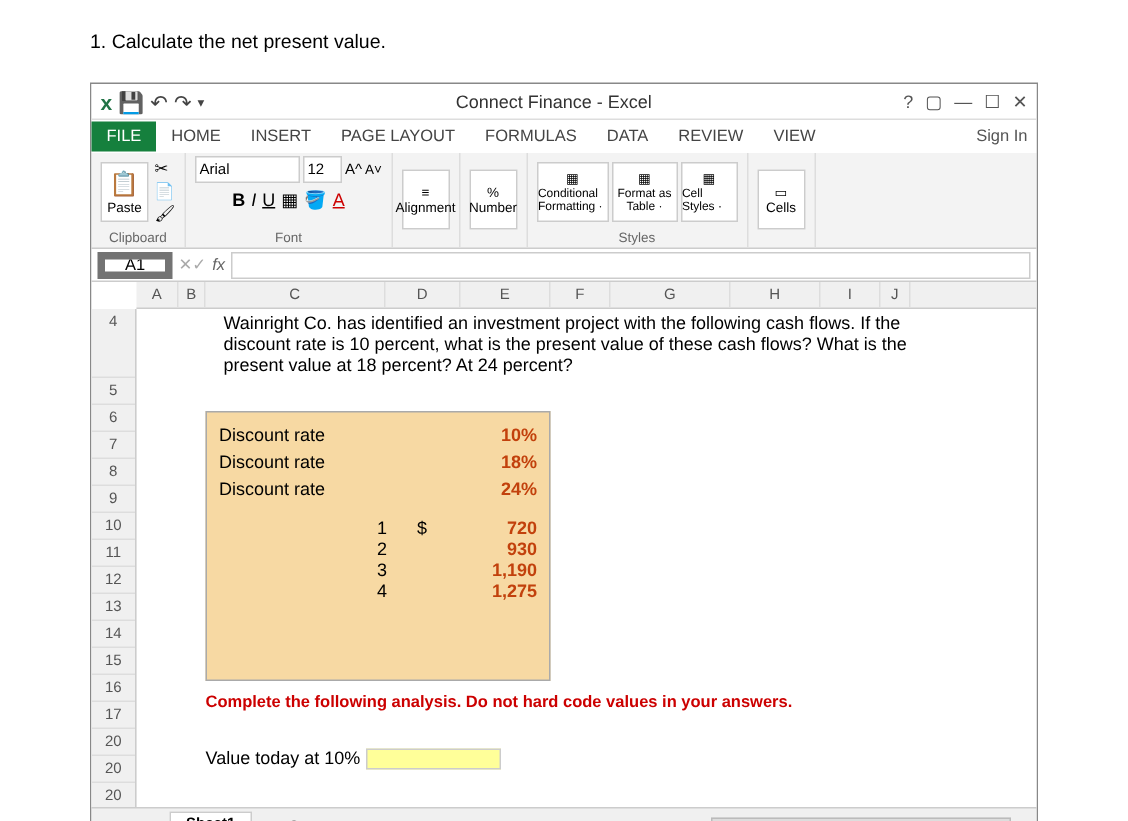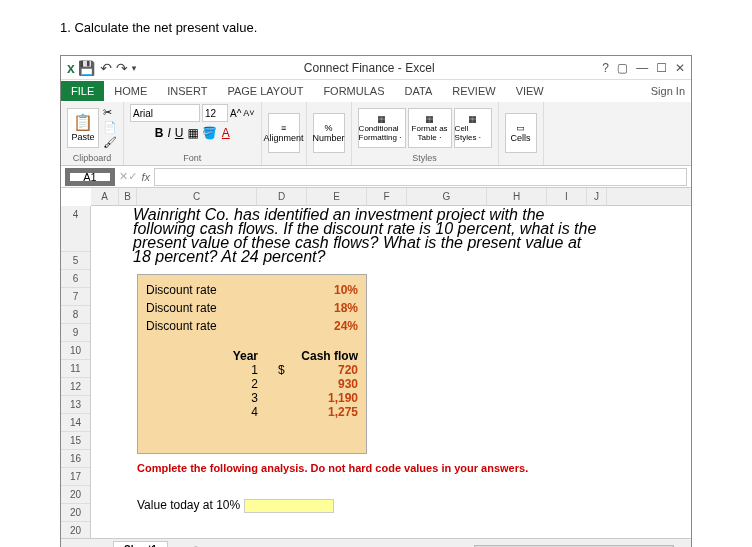--- a/index.html
+++ b/index.html
@@ -31,21 +31,21 @@
 .ref-row .formula { flex:1; border:1px solid #ccc; height:18px; margin-right:4px;}
 .grid-wrap { height:350px; overflow:hidden; position:relative; background:#fff;}
 .col-headers { display:flex; background:#f0f0f0; border-bottom:1px solid #ccc; height:18px; margin-left:30px;}
 .col-headers .ch { border-right:1px solid #ddd; text-align:center; font-size:10px; color:#555; line-height:18px;}
 .ch.A{width:28px;} .ch.B{width:18px;} .ch.C{width:120px;} .ch.D{width:50px;} .ch.E{width:60px;} .ch.F{width:40px;} .ch.G{width:80px;} .ch.H{width:60px;} .ch.I{width:40px;} .ch.J{width:20px;}
 .grid-body { display:flex;}
 .row-headers { width:30px; background:#f0f0f0; border-right:1px solid #ccc;}
 .row-headers .rh { height:18px; border-bottom:1px solid #ddd; text-align:center; font-size:10px; color:#555; line-height:18px;}
 .row-headers .rh.big { height:46px;}
 .cells { position:relative; flex:1;}
-.problem-text { position:absolute; left:42px; top:2px; width:470px; font-size:16px; line-height:14px;font-style:italic;}
+.problem-text { position:absolute; left:58px; top:2px; width:470px; font-size:12px; line-height:14px;}
 .tan-box { position:absolute; left:46px; top:68px; width:230px; height:180px; background:#f7d9a3; border:1px solid #aaa; font-size:12px;}
 .tan-box .dr-row { display:flex; padding:2px 8px;}
 .tan-box .dr-row .lbl{ flex:1;}
 .tan-box .dr-row .val{ color:#c2410c; font-weight:bold; width:50px; text-align:right;}
 .tan-box .yr-header{ display:flex; padding:4px 8px 0; font-weight:bold;}
 .tan-box .yr-header .y{flex:1; text-align:right; padding-right:20px;}
 .tan-box .yr-header .cf{width:80px; text-align:right;}
 .tan-box .cf-row{ display:flex; padding:0 8px;}
 .tan-box .cf-row .y{flex:1; text-align:right; padding-right:20px;}
 .tan-box .cf-row .cf{color:#c2410c; font-weight:bold; width:80px; text-align:right;}
@@ -229,24 +229,20 @@
               </div>
             <div class="dr-row">
                 <span class="lbl">Discount rate</span>
                 <span class="val">18%</span>
               </div>
             <div class="dr-row">
                 <span class="lbl">Discount rate</span>
                 <span class="val">24%</span>
               </div>
             <div style="height:10px;"></div>
-            <div class="yr-header">
-                <span class="y">Year</span>
-                <span class="cf">Cash flow</span>
-              </div>
             <div class="cf-row">
                 <span class="y">1</span>
                 <span style="width:14px;text-align:left;">$</span>
                 <span class="cf" style="width:66px;">720</span>
               </div>
             <div class="cf-row">
                 <span class="y">2</span>
                 <span class="cf">930</span>
               </div>
             <div class="cf-row">

